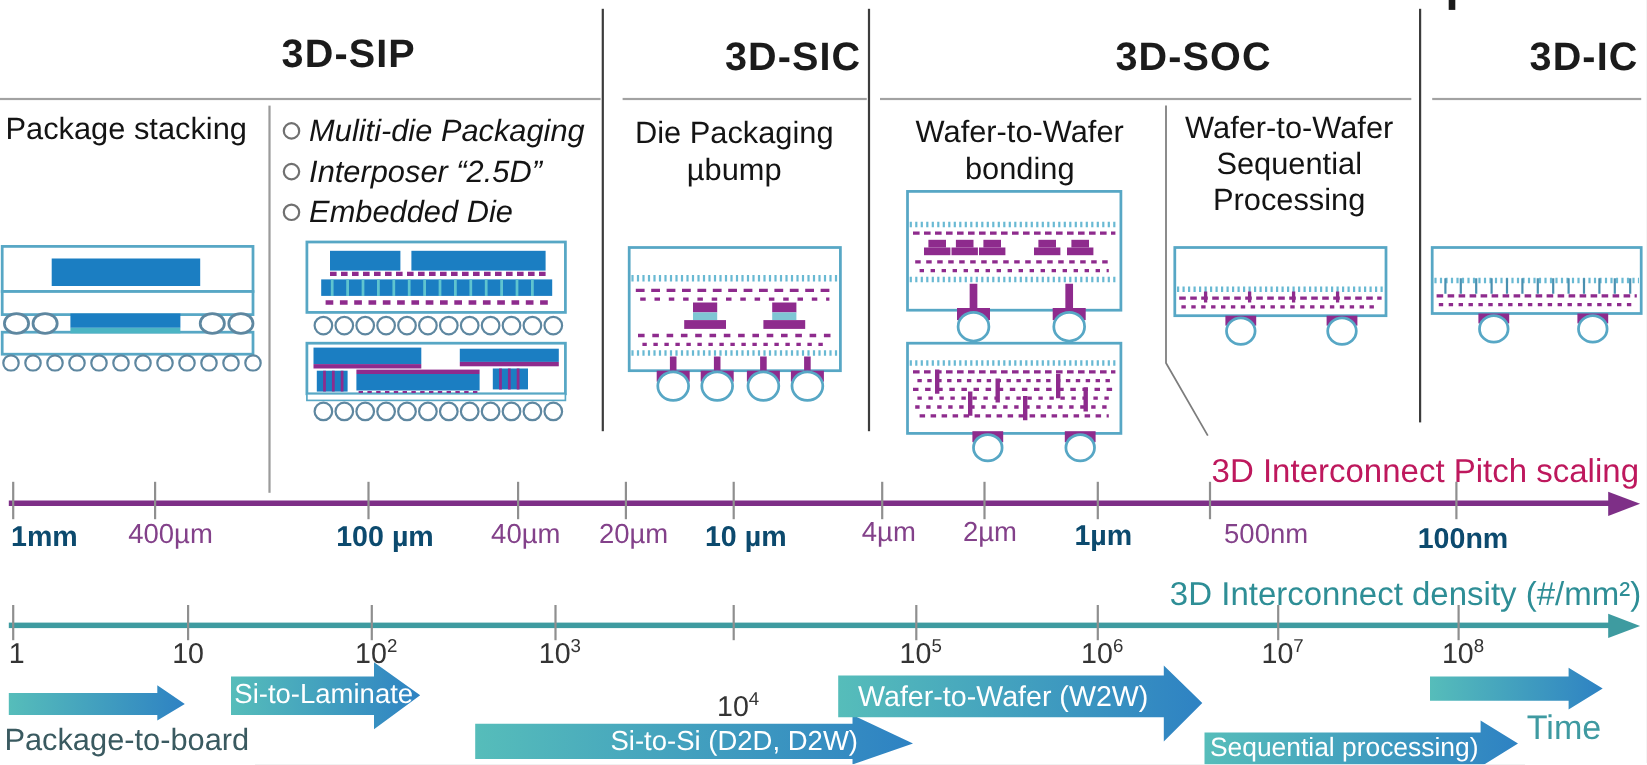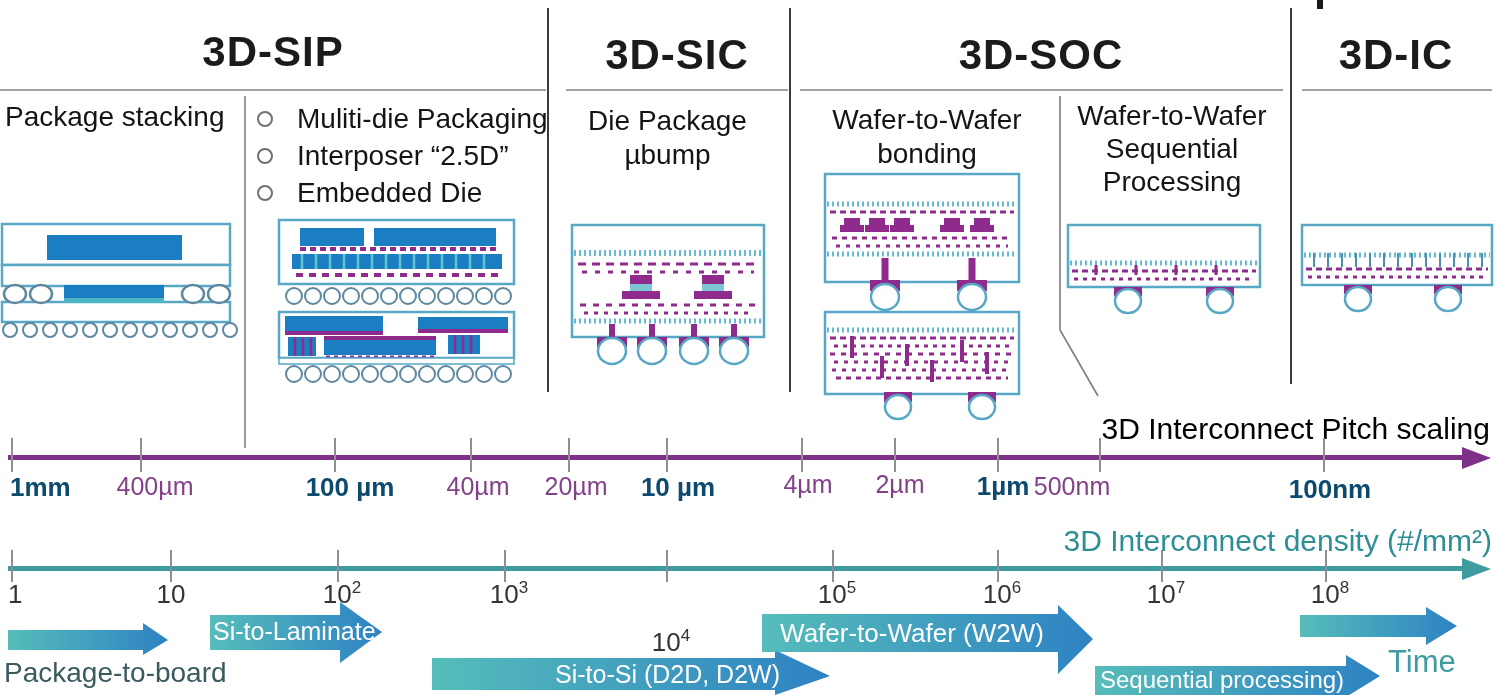--- a/index.html
+++ b/index.html
@@ -1,43 +1,43 @@
 <!DOCTYPE html>
 <html><head>
 <meta charset="utf-8">
 <style>
   html,body{margin:0;padding:0;background:#e8e8e8;}
   .stage{position:relative;width:1497px;height:695px;background:#ffffff;overflow:hidden;
          font-family:"Liberation Sans",sans-serif;color:#1d1d1d;}
   .abs{position:absolute;}
-  .sec-title{font-size:42px;font-weight:600;letter-spacing:1px;white-space:nowrap;
-             transform:translateX(-50%);color:#1b1b1b;}
+  .sec-title{font-size:36px;font-weight:600;letter-spacing:1px;white-space:nowrap;
+             transform:translateX(-50%);color:#1b1b1b;margin-left:44px;}
   .hrule{height:2px;background:#a2a2a2;}
   .vblack{width:2px;background:#3c3c3c;}
   .vthin{width:1.5px;background:#9b9b9b;}
   .sub-left{font-size:28px;white-space:nowrap;color:#141414;}
   .sub{font-size:28px;line-height:34px;text-align:center;color:#141414;}
-  .bullet-row{display:flex;align-items:center;gap:24px;height:37px;}
+  .bullet-row{display:flex;align-items:center;gap:8px;height:37px;font-style:italic;}
   .bullet-dot{width:12px;height:12px;border:2px solid #707070;border-radius:50%;flex:none;background:#fff;}
   .bullet-text{font-size:28px;white-space:nowrap;color:#141414;}
   .axis{height:5px;}
   .axis.pitch{background:#7e2f87;}
   .axis.dens{background:#3e9ba0;}
   .ahead{width:0;height:0;border-top:11px solid transparent;border-bottom:11px solid transparent;}
   .ahead.pitch{border-left:29px solid #7e2f87;}
   .ahead.dens{border-left:29px solid #3e9ba0;}
   .tick{width:2px;background:#8f8f8f;}
   .plabel{font-size:25px;color:#83418a;transform:translateX(-50%);white-space:nowrap;}
   .plabel.b{font-weight:700;font-size:26px;color:#0c4a6e;}
   .plabel.first{transform:none;}
   .dlabel{font-size:26px;color:#343434;transform:translateX(-50%);white-space:nowrap;}
   .dlabel.first{transform:none;}
   .dlabel sup{font-size:17px;}
   .ax-title{font-size:30px;white-space:nowrap;}
-  .ax-title.pitchc{color:#000000;}
+  .ax-title.pitchc{color:#be185d;}
   .ax-title.densc{color:#2e8e96;text-align:right;}
   .wlabel{color:#ffffff;font-size:25px;white-space:nowrap;}
   .center{text-align:center;}
   .p2b-label{font-size:28px;color:#3a5a60;white-space:nowrap;}
   .time-label{font-size:31px;color:#3f9aa1;white-space:nowrap;}
   .stub{background:#1a1a1a;}
   svg{display:block;}
 </style>
 </head>
 <body>
@@ -74,21 +74,21 @@
     <div class="bullet-row">
       <span class="bullet-dot"></span>
       <span class="bullet-text">Interposer “2.5D”</span>
     </div>
     <div class="bullet-row">
       <span class="bullet-dot"></span>
       <span class="bullet-text">Embedded Die</span>
     </div>
   </div>
 
-  <div class="abs sub" style="left:565px;top:104px;width:205px;">Die Package µbump</div>
+  <div class="abs sub" style="left:565px;top:104px;width:205px;">Die Packaging µbump</div>
   <div class="abs sub" style="left:812px;top:103px;width:230px;">Wafer-to-Wafer bonding</div>
   <div class="abs sub" style="left:1062px;top:99px;width:220px;line-height:33px;">Wafer-to-Wafer Sequential Processing</div>
 
   <svg class="abs" style="left:0;top:220px;" width="240" height="118" viewBox="0 0 240 118">
     <g fill="#ffffff" stroke="#57a7c5" stroke-width="2.5">
       <rect x="2" y="4" width="228" height="41"></rect>
       <rect x="2" y="45" width="228" height="21"></rect>
       <rect x="2" y="82" width="228" height="20"></rect>
     </g>
     <rect x="47" y="15" width="135" height="25" fill="#1b7ec2"></rect>
@@ -287,21 +287,21 @@
 
   <div class="abs plabel b first" style="left:10px;top:472px;">1mm</div>
   <div class="abs plabel" style="left:155px;top:472px;">400µm</div>
   <div class="abs plabel b" style="left:350px;top:472px;">100 µm</div>
   <div class="abs plabel" style="left:478px;top:472px;">40µm</div>
   <div class="abs plabel" style="left:576px;top:472px;">20µm</div>
   <div class="abs plabel b" style="left:678px;top:472px;">10 µm</div>
   <div class="abs plabel" style="left:808px;top:470px;">4µm</div>
   <div class="abs plabel" style="left:900px;top:470px;">2µm</div>
   <div class="abs plabel b" style="left:1003px;top:471px;">1µm</div>
-  <div class="abs plabel" style="left:1072px;top:472px;text-align:right;">500nm</div>
+  <div class="abs plabel" style="left:1151px;top:472px;text-align:right;">500nm</div>
   <div class="abs plabel b" style="left:1330px;top:474px;">100nm</div>
 
   <div class="abs ax-title densc" style="right:5px;top:524px;">3D Interconnect density (#/mm²)</div>
   <div class="abs axis dens" style="left:8px;top:566px;width:1456px;"></div>
   <div class="abs ahead dens" style="left:1462px;top:558px;"></div>
 
   <div class="abs tick" style="left:11px;top:550px;height:32px;"></div>
   <div class="abs tick" style="left:170px;top:550px;height:32px;"></div>
   <div class="abs tick" style="left:337px;top:550px;height:32px;"></div>
   <div class="abs tick" style="left:504px;top:550px;height:32px;"></div>

